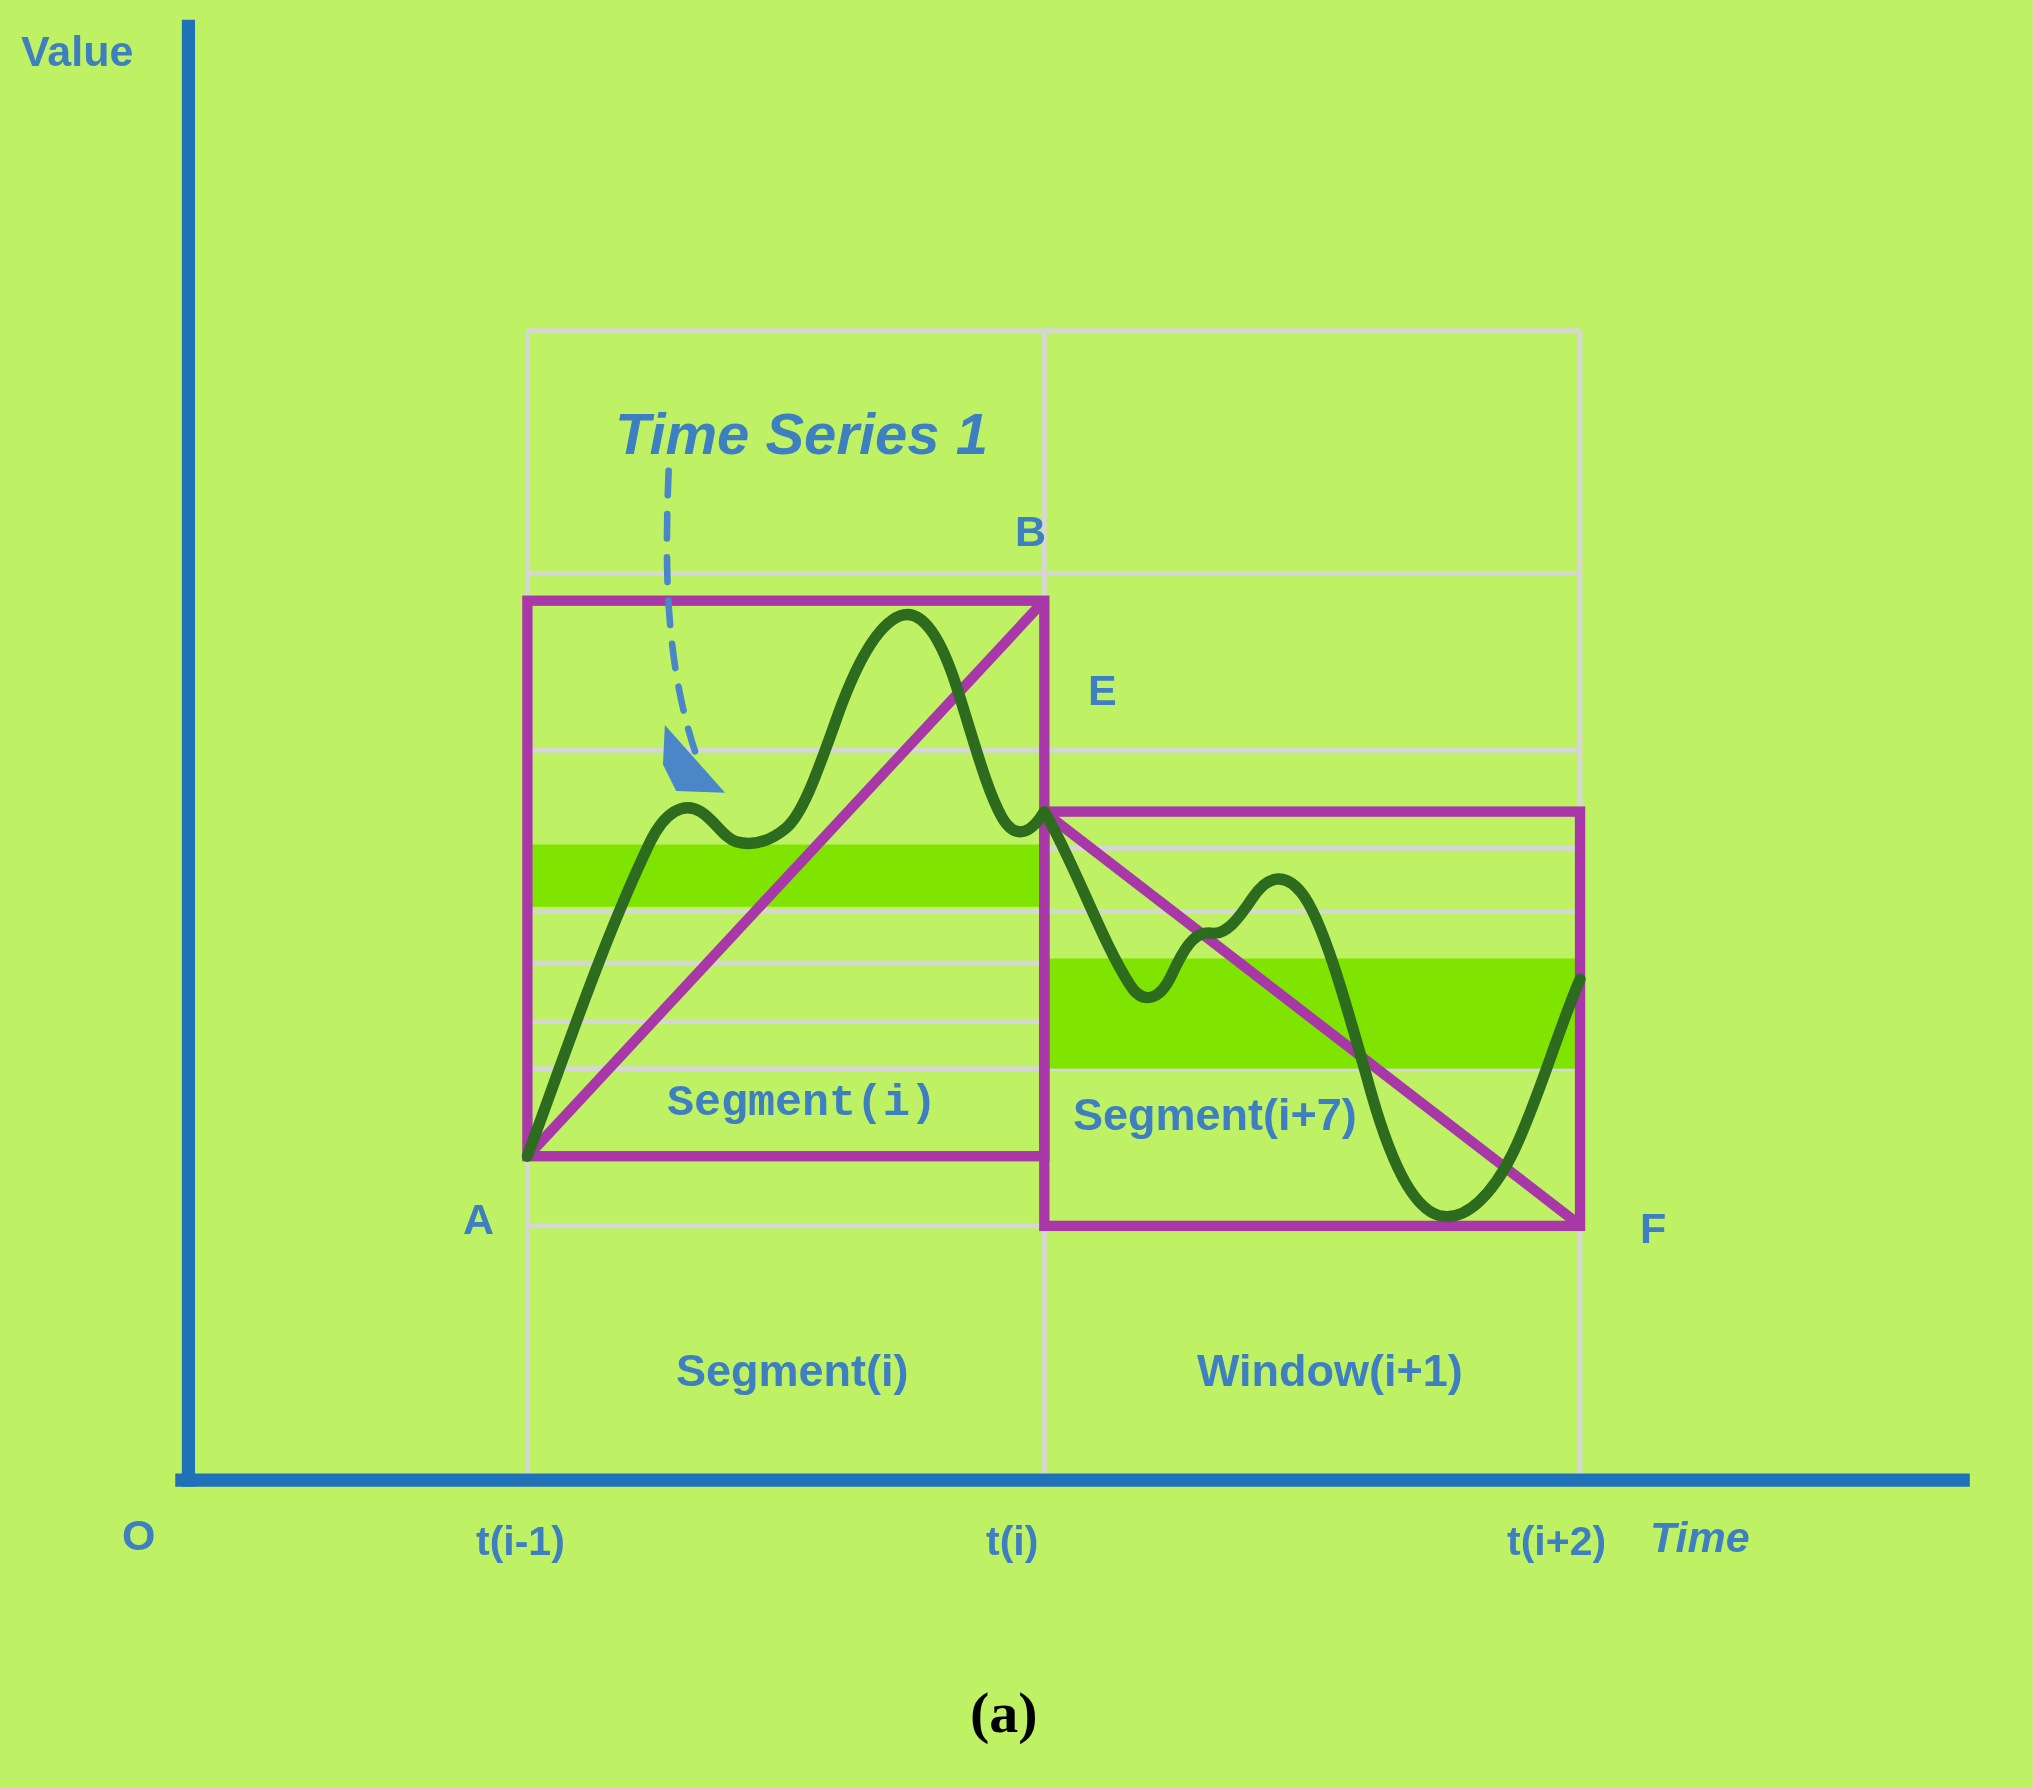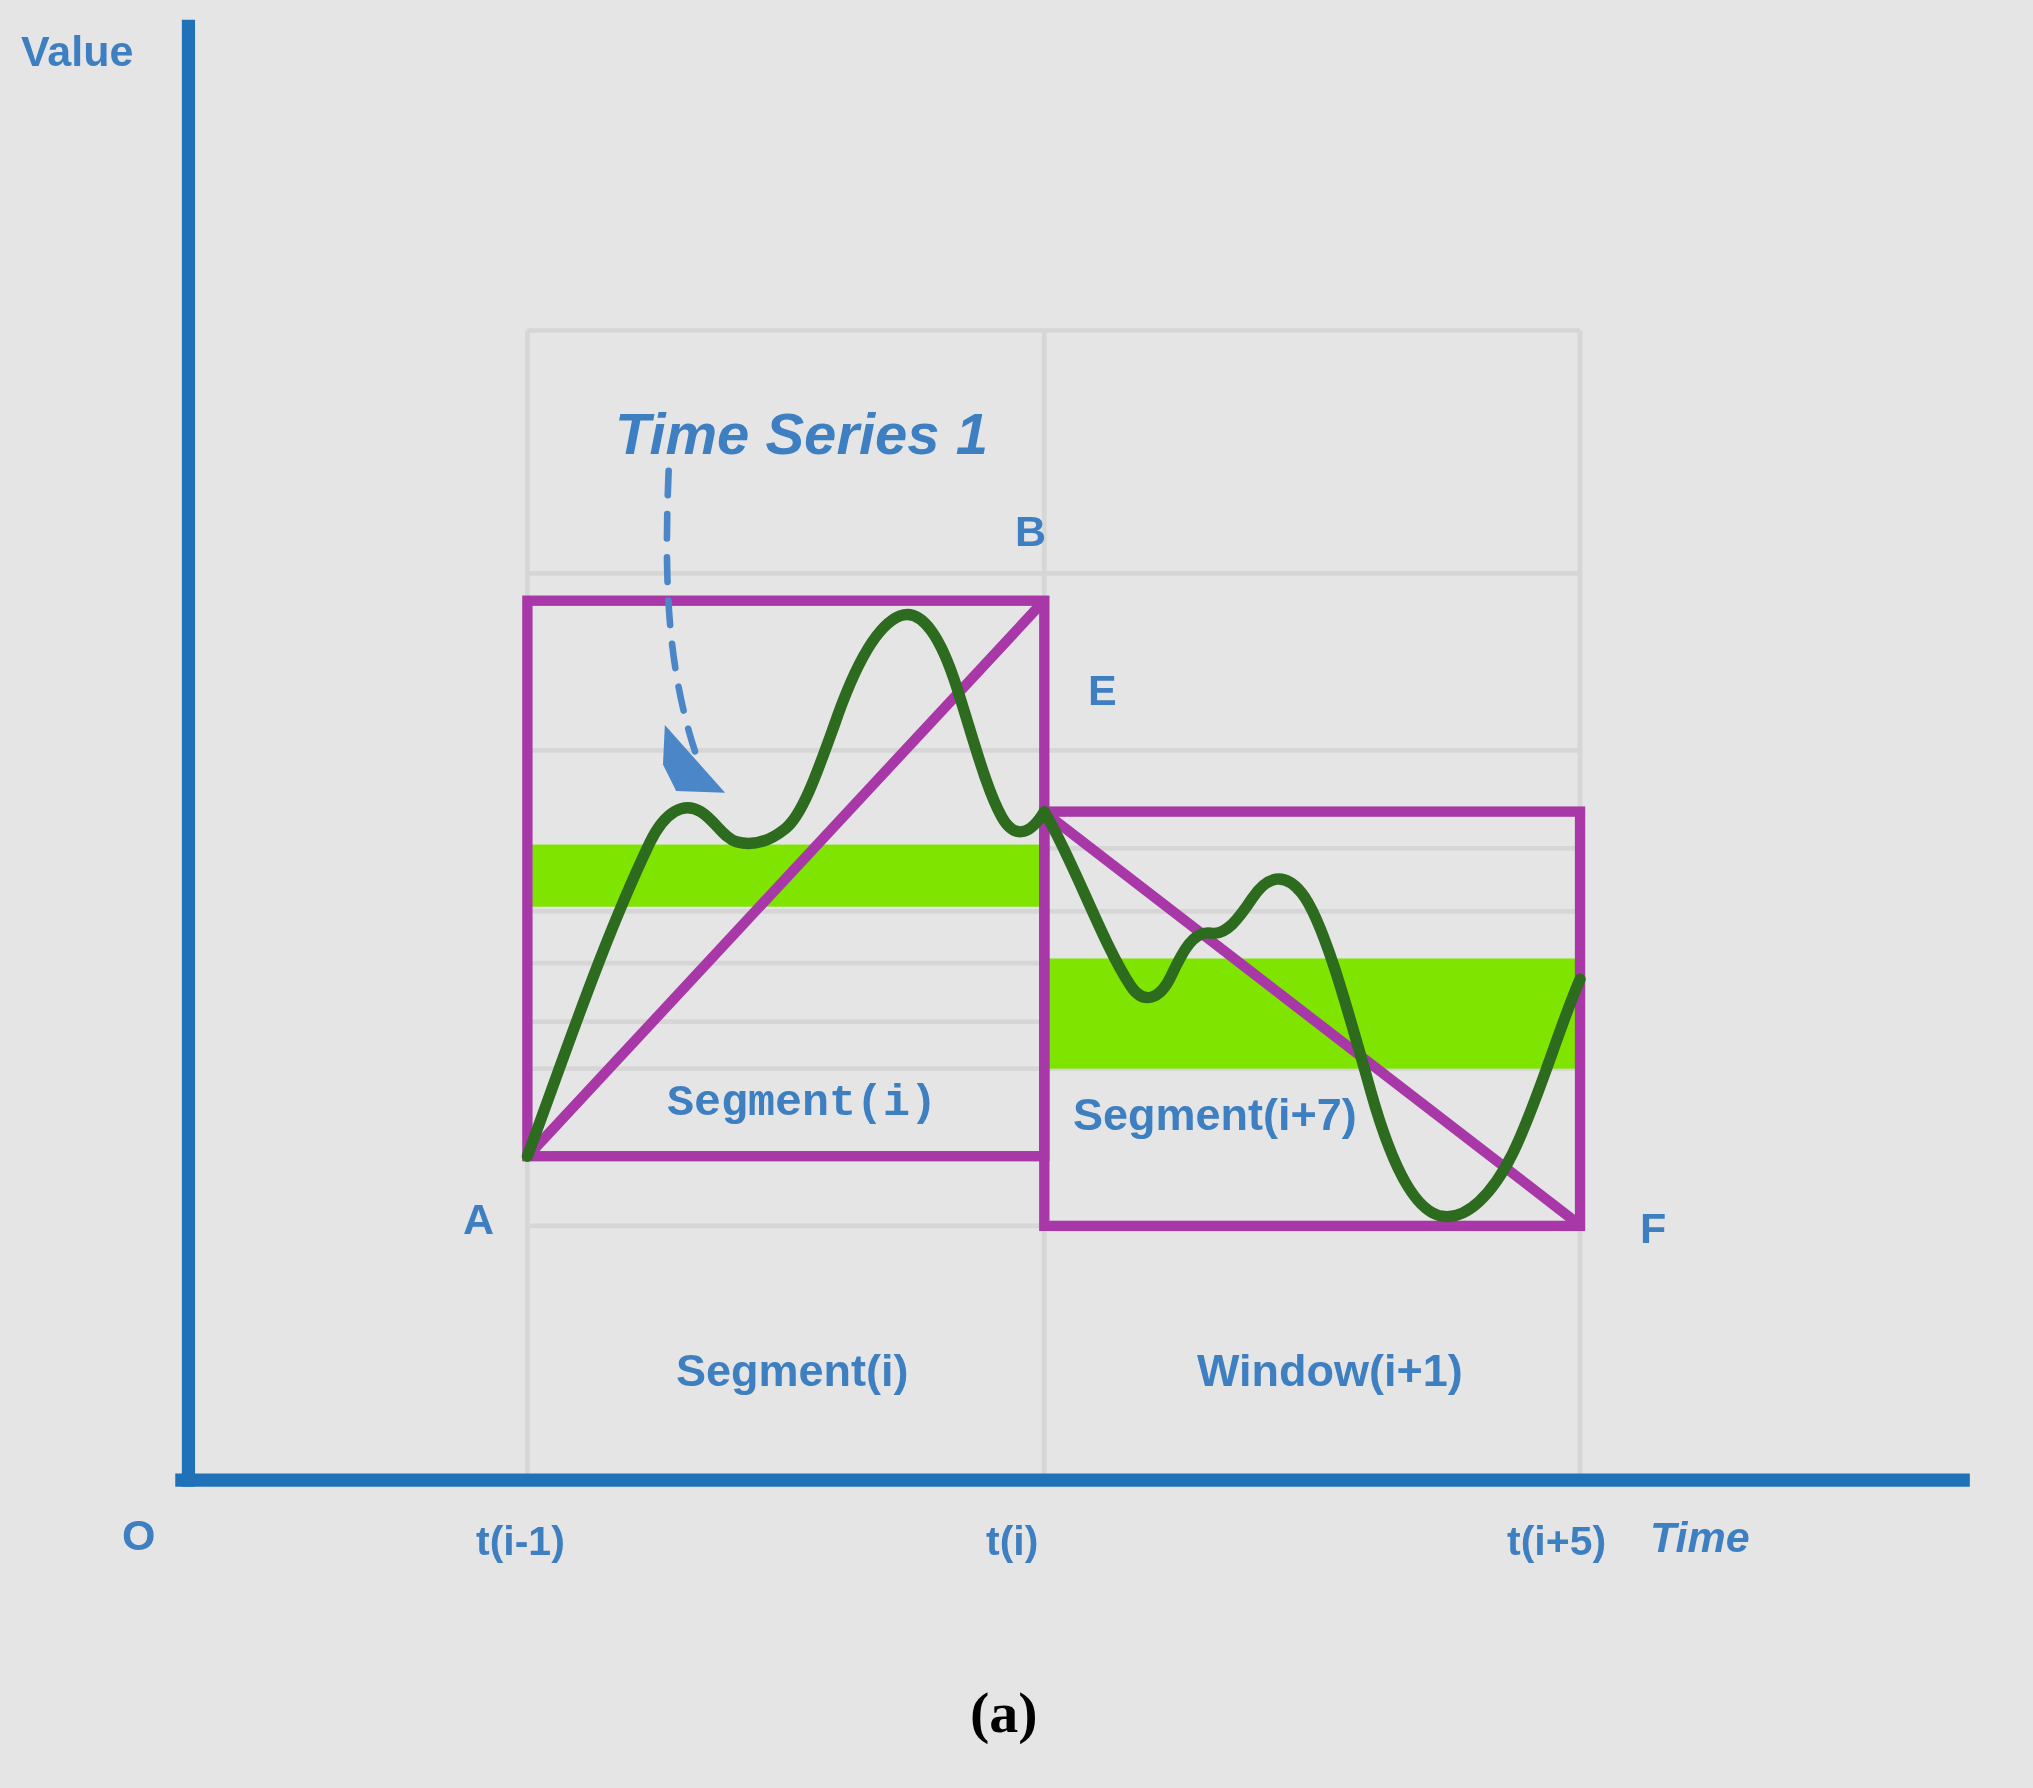--- a/index.html
+++ b/index.html
@@ -8,21 +8,21 @@
     padding: 0;
     background: #ffffff;
   }
   body {
     font-family: "Liberation Sans", sans-serif;
   }
   #figure {
     position: relative;
     width: 2034px;
     height: 1788px;
-    background: #e5e5e5;
+    background: #bef264;
     overflow: hidden;
   }
   #diagram-svg {
     position: absolute;
     left: 0;
     top: 0;
     width: 2034px;
     height: 1788px;
   }
   .lbl {
@@ -142,18 +142,18 @@
   <span class="lbl lbl-segment" style="left:1073px; top:1092px;">Segment(i+7)</span>
 
   <span class="lbl lbl-window" style="left:676px; top:1348px;">Segment(i)</span>
 
   <span class="lbl lbl-window" style="left:1185px; top:1348px;margin-left:12px;">Window(i+1)</span>
 
   <span class="lbl lbl-tick" style="left:476px; top:1521px;">t(i-1)</span>
 
   <span class="lbl lbl-tick" style="left:986px; top:1521px;">t(i)</span>
 
-  <span class="lbl lbl-tick" style="left:1507px; top:1521px;">t(i+5)</span>
+  <span class="lbl lbl-tick" style="left:1507px; top:1521px;">t(i+2)</span>
 
   <span class="caption" style="left:970px; top:1684px;">(a)</span>
 
 </div>
 
 
 </body></html>

